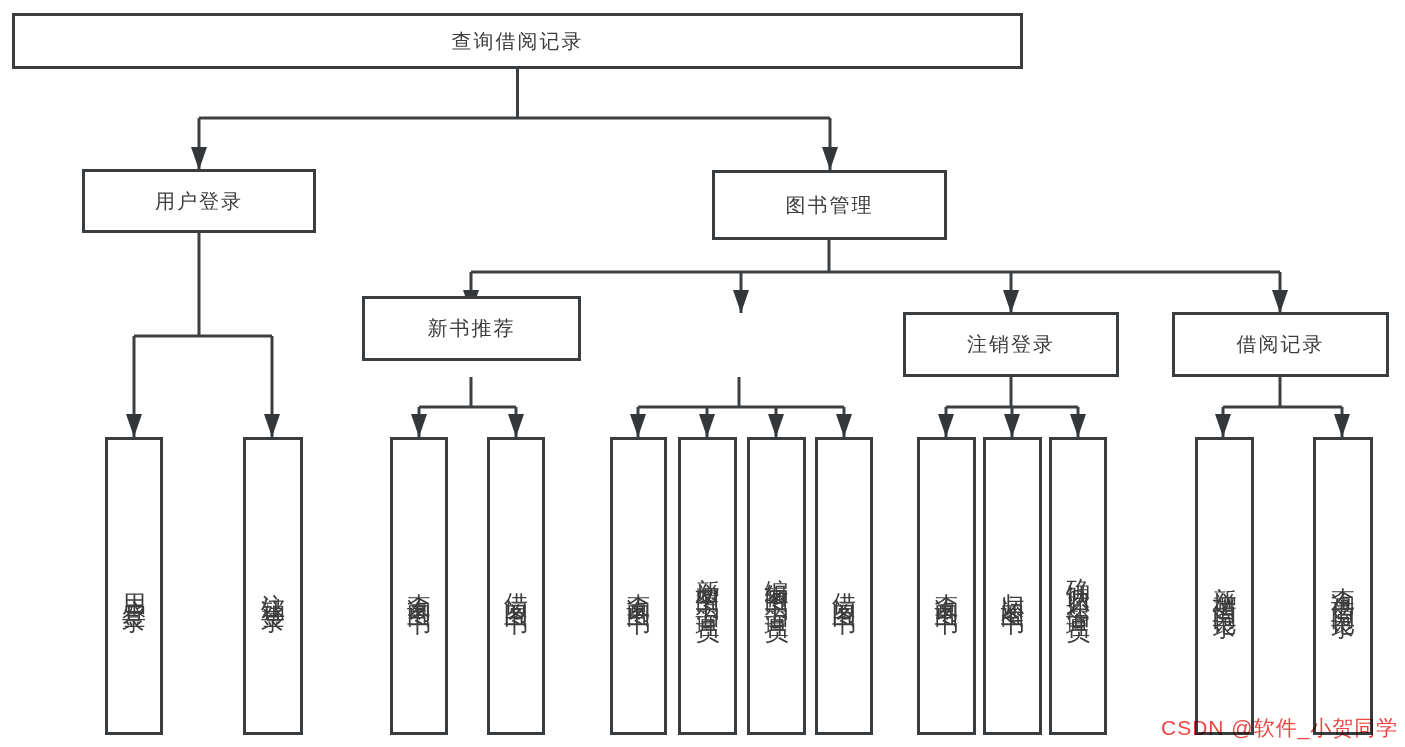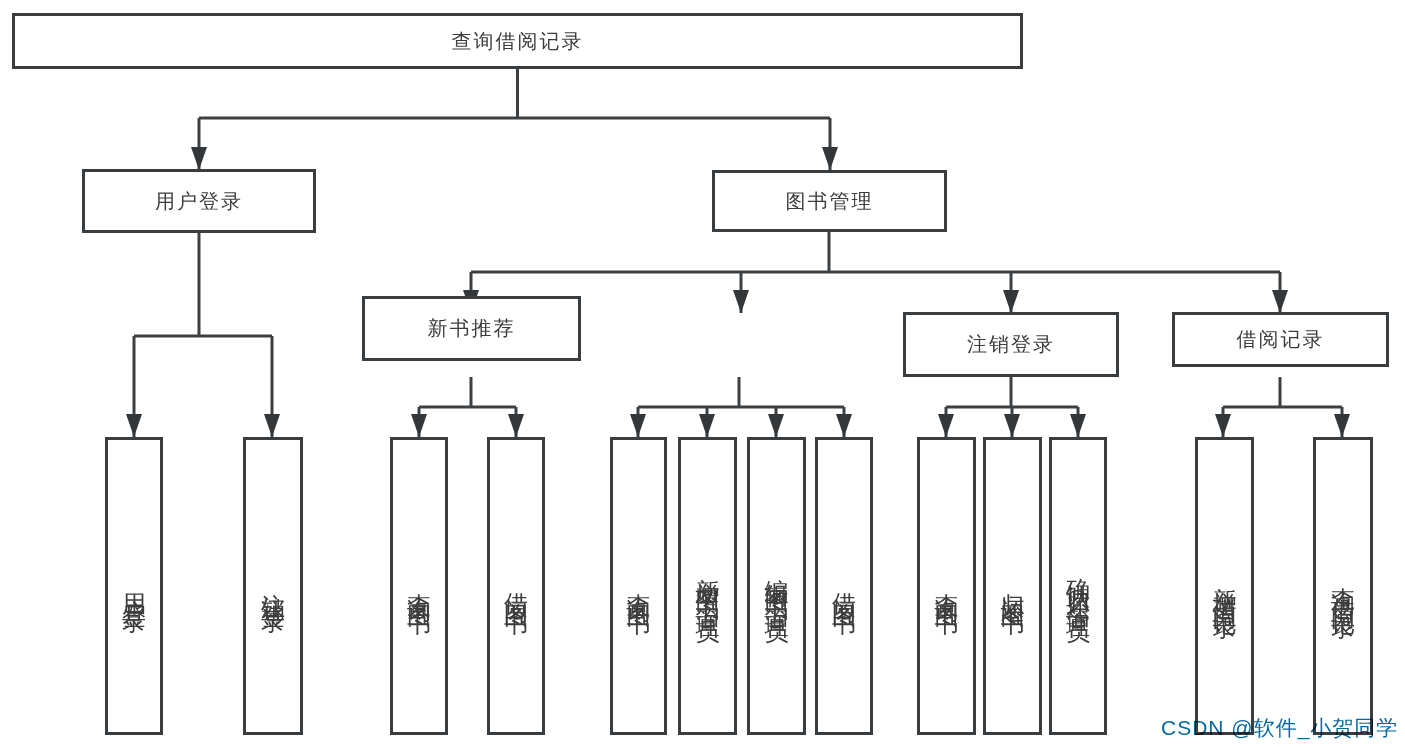--- a/index.html
+++ b/index.html
@@ -10,21 +10,21 @@
   #arrows polygon{fill:#34373a;}
   .node{position:absolute;box-sizing:border-box;border:3px solid #3a3d40;background:#ffffff;
         display:flex;align-items:center;justify-content:center;z-index:2;
         font-size:20px;color:#3c3c3c;letter-spacing:2px;white-space:nowrap;}
   .leaf{position:absolute;box-sizing:border-box;border:3px solid #3a3d40;background:#ffffff;
         display:flex;align-items:center;justify-content:center;z-index:2;
         top:437px;height:298px;}
   .leaf span{writing-mode:vertical-rl;text-orientation:mixed;font-size:24px;line-height:1;
         letter-spacing:6px;color:#3c3c3c;}
   .watermark{position:absolute;left:1161px;top:714px;z-index:4;font-size:21px;
-        color:#0369a1;letter-spacing:1px;white-space:nowrap;mix-blend-mode:multiply;}
+        color:#ef4444;letter-spacing:1px;white-space:nowrap;mix-blend-mode:multiply;}
 </style>
 </head>
 <body>
 
 <div class="canvas">
 
   <svg class="wires" width="1405" height="747" viewBox="0 0 1405 747" aria-hidden="true">
     <path class="wire" d="
       M517.5 69 V118 M199 118 H830 M199 118 V170 M830 118 V170
       M199 233 V336 M134 336 H272 M134 336 V437 M272 336 V437
@@ -56,31 +56,31 @@
       </g>
   </svg>
 
   <div class="node" style="left:12px;top:13px;width:1011px;height:56px">
     <span>查询借阅记录</span>
   </div>
 
   <div class="node" style="left:82px;top:169px;width:234px;height:64px">
     <span>用户登录</span>
   </div>
-  <div class="node" style="left:712px;top:170px;width:235px;height:62px">
+  <div class="node" style="left:712px;top:170px;width:235px;height:70px">
     <span>图书管理</span>
   </div>
 
   <div class="node" style="left:362px;top:296px;width:219px;height:65px">
     <span>新书推荐</span>
   </div>
   <div class="node" style="left:903px;top:312px;width:216px;height:65px">
     <span>注销登录</span>
   </div>
-  <div class="node" style="left:1172px;top:312px;width:217px;height:55px">
+  <div class="node" style="left:1172px;top:312px;width:217px;height:65px">
     <span>借阅记录</span>
   </div>
 
   <div class="leaf" style="left:105px;width:58px">
     <span>用户登录</span>
   </div>
   <div class="leaf" style="left:243px;width:60px">
     <span>注销登录</span>
   </div>
 

